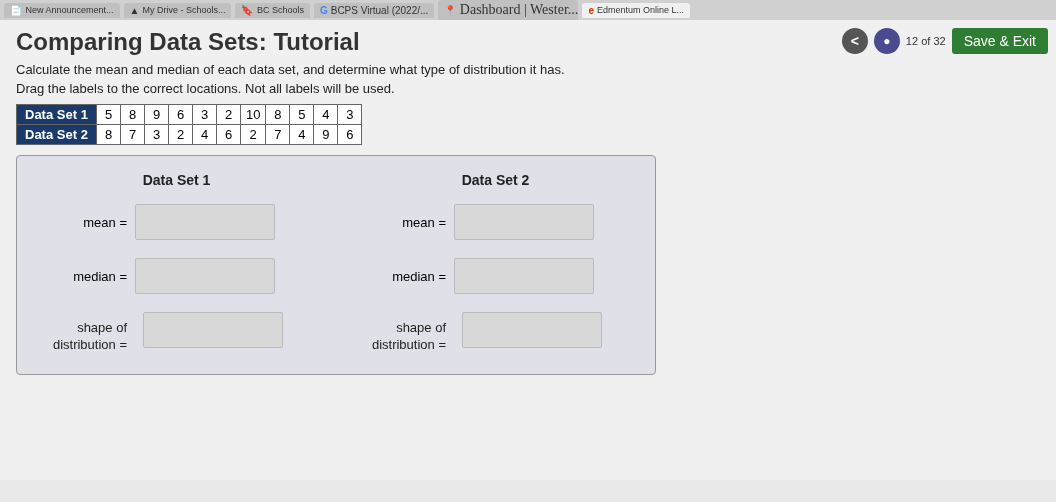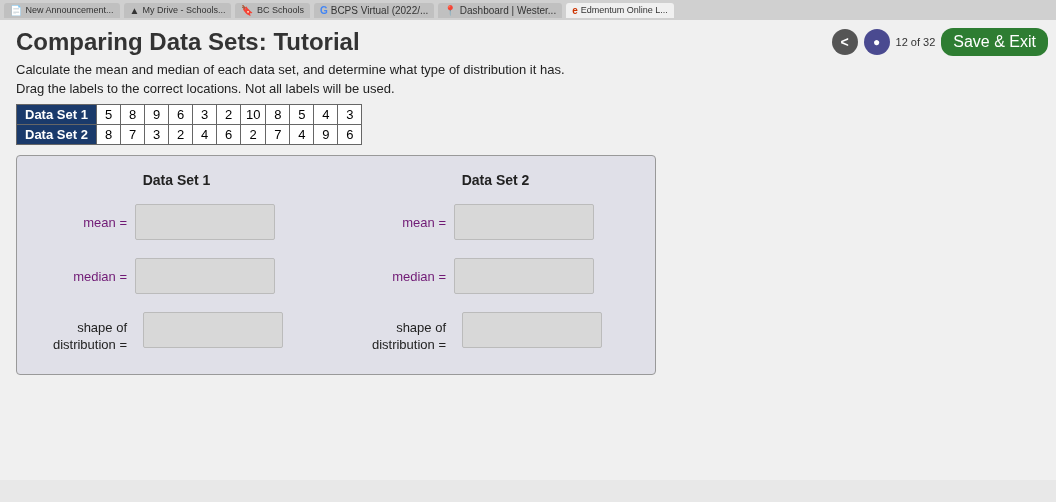--- a/index.html
+++ b/index.html
@@ -84,23 +84,23 @@
     }
     .page-counter {
       font-size: 11px;
       color: #333;
     }
     .save-btn {
       background: #2e7d32;
       color: #fff;
       border: none;
       padding: 5px 12px;
-      font-size: 16px;
+      font-size: 14px;
       cursor: pointer;
-      border-radius: 12px;
+      border-radius: 3px;
       white-space: nowrap;
     }
 
     
     .instructions {
       font-size: 13px;
       color: #222;
       margin-bottom: 4px;
     }
 
@@ -155,21 +155,21 @@
 
     .answer-row {
       display: flex;
       align-items: center;
       margin-bottom: 18px;
       gap: 8px;
     }
 
     .answer-label {
       font-size: 13px;
-      color: #701a75;
+      color: #000000;
       min-width: 90px;
       text-align: right;
     }
 
     .answer-input {
       width: 140px;
       height: 36px;
       background: #d8d8d8;
       border: 1px solid #bbb;
       border-radius: 2px;
@@ -206,21 +206,21 @@
   <div class="tab-item">
     <span>🔖</span>
     <span style="font-size:9px;">BC Schools</span>
   </div>
   <div class="tab-item">
     <span style="color:#4285F4;font-weight:bold;font-size:10px;">G</span>
     <span style="font-size:10px;">BCPS Virtual (2022/...</span>
   </div>
   <div class="tab-item">
     <span>📍</span>
-    <span style="font-size:10px;">Dashboard | Wester...</span>
+    <span style="font-size:14px;font-family:Liberation Serif, serif;">Dashboard | Wester...</span>
   </div>
   <div class="tab-item active">
     <span style="color:#cc3300;font-weight:bold;font-size:10px;">e</span>
     <span style="font-size:9px;">Edmentum Online L...</span>
   </div>
 </div>
 
 <div class="main-container">
 
   <div class="page-title">Comparing Data Sets: Tutorial</div>

